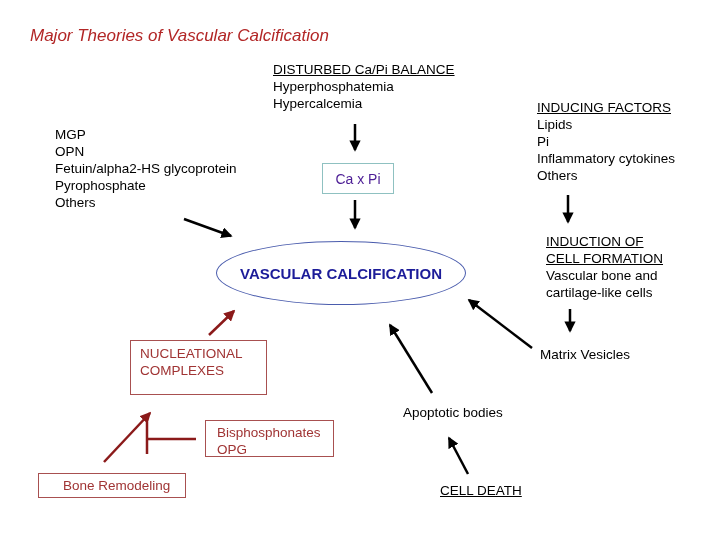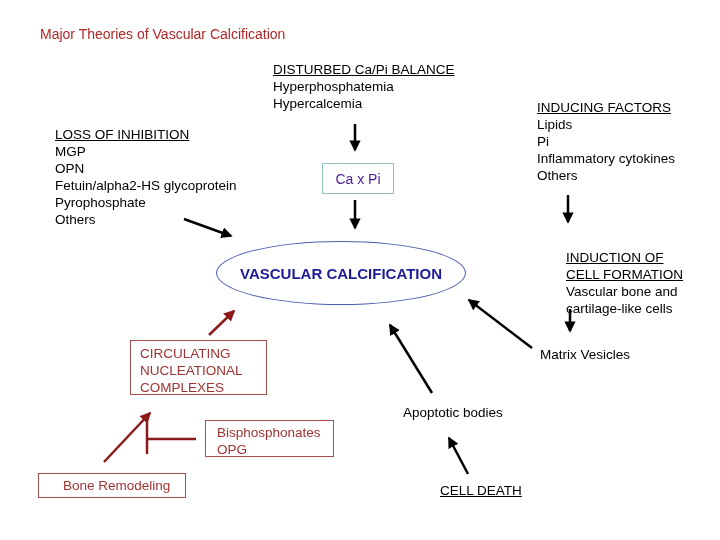--- a/index.html
+++ b/index.html
@@ -2,21 +2,21 @@
 <html><head>
 <meta charset="utf-8">
 <style>
   html,body { margin:0; padding:0; background:#ffffff; }
   .slide {
     position:relative; width:720px; height:540px; background:#ffffff;
     font-family:"Liberation Sans", sans-serif; overflow:hidden;
   }
   .slide-title {
     position:absolute; left:30px; top:26px;
-    font-size:14px; color:#b22626; white-space:nowrap;margin-left:10px;
+    font-size:17px; font-style:italic; color:#b22626; white-space:nowrap;
   }
   .txtblock { position:absolute; font-size:13.5px; line-height:17px; color:#000; }
   .txtblock .heading { text-decoration:underline; white-space:nowrap; }
   .txtblock div { white-space:nowrap; }
   .capi-box {
     position:absolute; left:322px; top:163px; width:70px; height:29px;
     border:1.5px solid #8fc1c1; display:flex; align-items:center; justify-content:center;
     font-size:14px; color:#4c1d95; background:#fff;
   }
   .ellipse {
@@ -51,45 +51,43 @@
 
   <div class="txtblock" style="left:537px; top:99px;">
     <div class="heading">INDUCING FACTORS</div>
     <div>Lipids</div>
     <div>Pi</div>
     <div>Inflammatory cytokines</div>
     <div>Others</div>
   </div>
 
   <div class="txtblock" style="left:55px; top:126px;">
-    <div class="heading">LOSS OF INHIBITION</div>
     <div>MGP</div>
     <div>OPN</div>
     <div>Fetuin/alpha2-HS glycoprotein</div>
     <div>Pyrophosphate</div>
     <div>Others</div>
   </div>
 
-  <div class="txtblock" style="left:566px; top:233px;margin-top:16px;">
+  <div class="txtblock" style="left:546px; top:233px;">
     <div class="heading">INDUCTION OF</div>
     <div class="heading">CELL FORMATION</div>
     <div>Vascular bone and</div>
     <div>cartilage-like cells</div>
   </div>
 
   <div class="capi-box">
     <span>Ca x Pi</span>
   </div>
 
   <div class="ellipse">
     <span>VASCULAR CALCIFICATION</span>
   </div>
 
   <div class="redbox box-circulating">
-    <div>CIRCULATING</div>
     <div>NUCLEATIONAL</div>
     <div>COMPLEXES</div>
   </div>
 
   <div class="redbox box-bisphosphonates">
     <div>Bisphosphonates</div>
     <div>OPG</div>
   </div>
 
   <div class="redbox box-remodeling">

